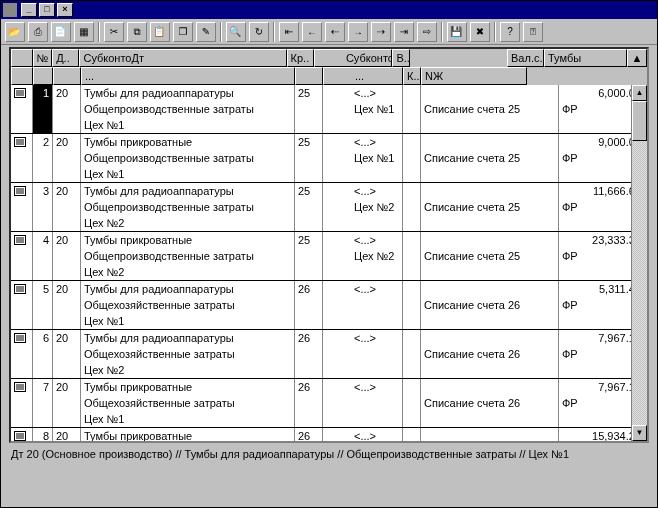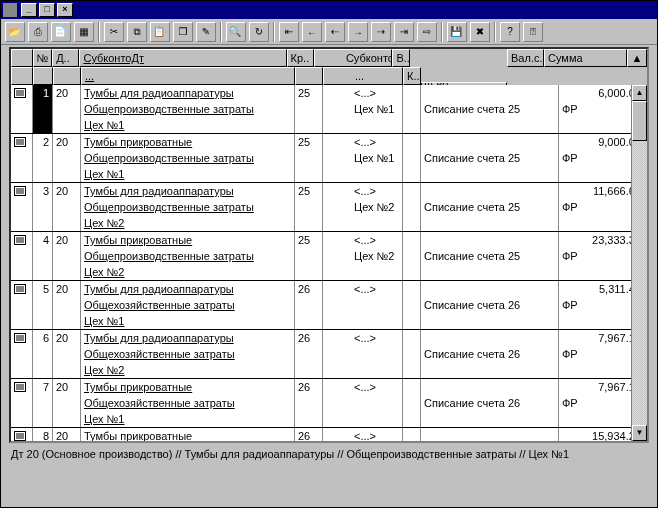--- a/index.html
+++ b/index.html
@@ -56,21 +56,21 @@
 .line { display: flex; height: 16px; }
 .cell {
   border-right: 1px solid #888; padding: 0 3px;
   font-size: 11px; display:flex; align-items:center;
   overflow:hidden; white-space:nowrap;
 }
 .cell.num { justify-content: flex-end; }
 .col-mark { width: 22px; }
 .col-n { width: 20px; }
 .col-d { width: 28px; }
-.col-sdt { width: 214px; text-decoration: underline; }
+.col-sdt { width: 214px; }
 .col-kr { width: 28px; }
 .col-skt { width: 80px; padding-left: 31px; }
 .col-v { width: 18px; }
 .col-kol { width: 100px; margin-top: 33px; }
 .col-val { width: 38px; }
 .col-sum { width: 86px; }
 .col-last { width: 20px; }
 .mark-icon { width:12px; height:10px; background:#fff; border:1px solid #000; position:relative;}
 .mark-icon::after{content:"";position:absolute;left:1px;top:1px;width:8px;height:6px;background:#808080;}
 .sel { background:#000; color:#fff; }
@@ -135,31 +135,32 @@
       <div class="hdr-row">
         <div class="hcell col-mark"></div>
         <div class="hcell col-n">№</div>
         <div class="hcell col-d">Д..</div>
         <div class="hcell col-sdt">СубконтоДт</div>
         <div class="hcell col-kr">Кр..</div>
         <div class="hcell col-skt">СубконтоКт</div>
         <div class="hcell col-v">В..</div>
         <div class="hcell col-kol">Кол-во</div>
         <div class="hcell col-val">Вал.с...</div>
-        <div class="hcell col-sum">Сумма</div>
+        <div class="hcell col-sum">Тумбы</div>
         <div class="hcell col-last">▲</div>
       </div>
       <div class="hdr-row">
         <div class="hcell col-mark"></div>
         <div class="hcell col-n"></div>
         <div class="hcell col-d"></div>
         <div class="hcell col-sdt">...</div>
         <div class="hcell col-kr"></div>
         <div class="hcell col-skt">...</div>
         <div class="hcell col-v">К..</div>
+        <div class="hcell" style="width:106px">NЖ</div>
       </div>
     </div>
     <div class="body-rows" id="body-rows">
         <div class="entry">
           <div class="line">
             <div class="cell col-mark">
               <span class="mark-icon"></span>
             </div>
             <div class="cell col-n num sel">1</div>
             <div class="cell col-d">20</div>

